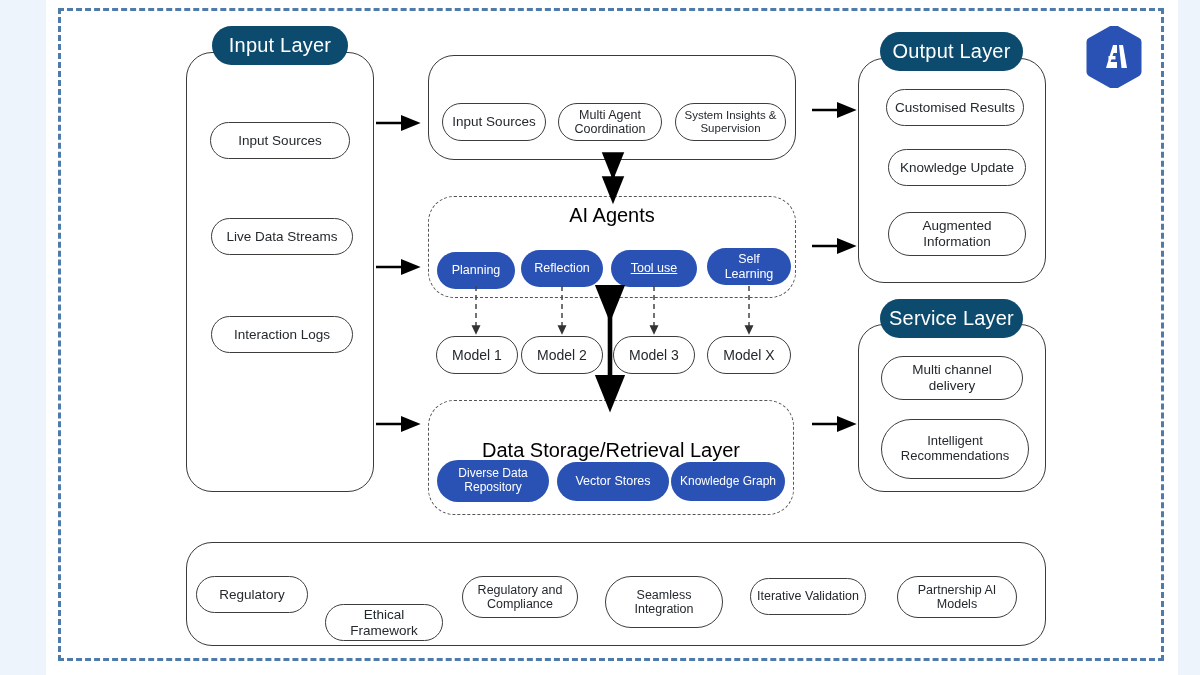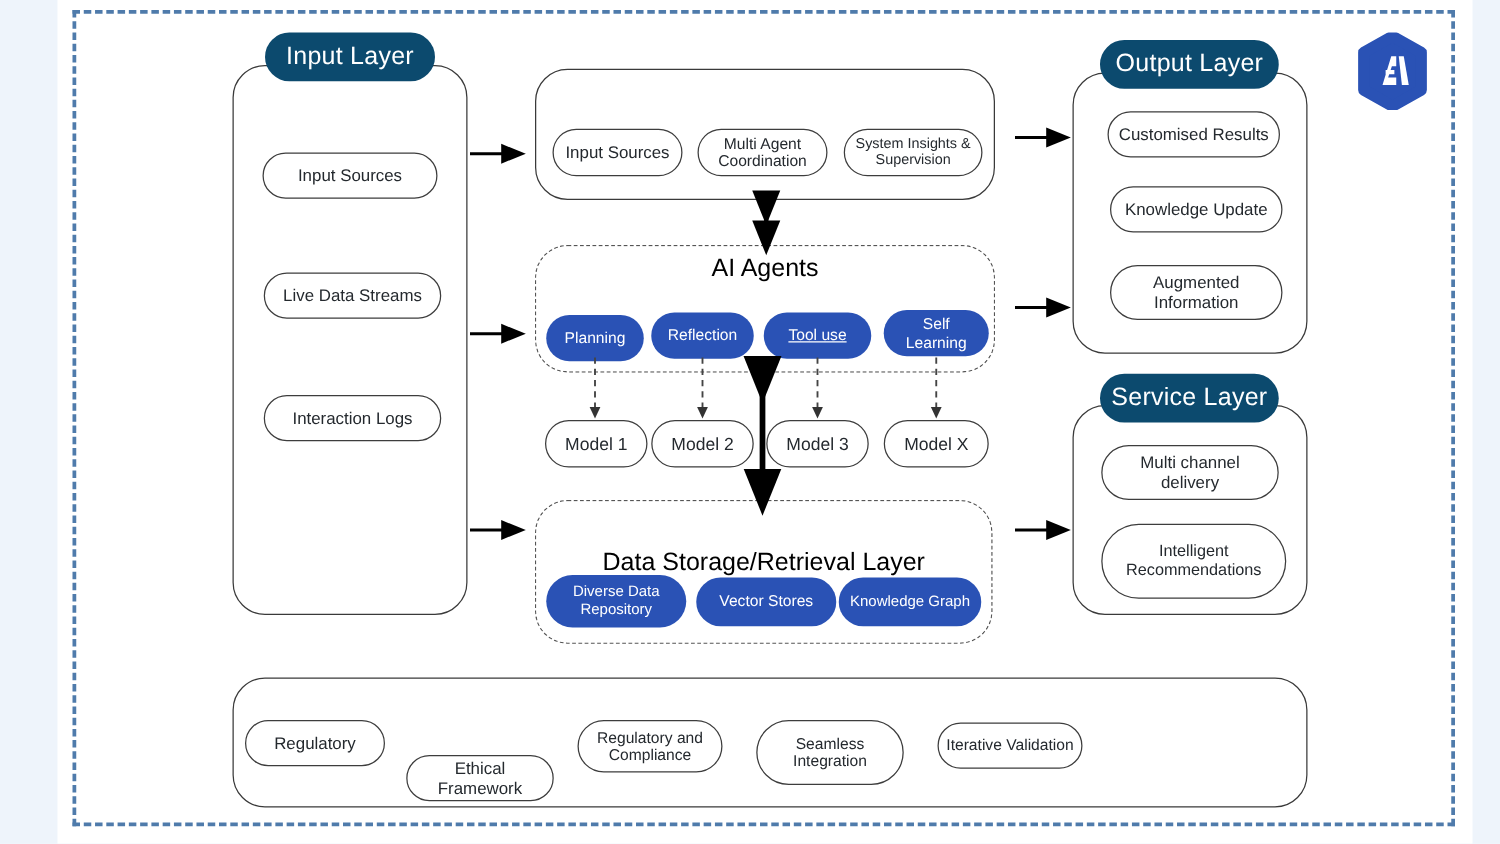--- a/index.html
+++ b/index.html
@@ -181,20 +181,21 @@
   <div class="pill" style="left:881px; top:356px; width:142px; height:44px;">Multi channel delivery</div>
   <div class="pill" style="left:881px; top:419px; width:148px; height:60px; font-size:13px;">Intelligent Recommendations</div>
 
   <div class="box" style="left:186px; top:542px; width:860px; height:104px;"></div>
 
   <div class="pill" style="left:196px; top:576px; width:112px; height:37px;">Regulatory</div>
   <div class="pill" style="left:325px; top:604px; width:118px; height:37px;text-align:center;">Ethical Framework</div>
   <div class="pill" style="left:462px; top:576px; width:116px; height:42px; font-size:12.5px;">Regulatory and Compliance</div>
   <div class="pill" style="left:605px; top:576px; width:118px; height:52px; font-size:12.5px;">Seamless Integration</div>
   <div class="pill" style="left:750px; top:578px; width:116px; height:37px; font-size:12.5px;">Iterative Validation</div>
+  <div class="pill" style="left:897px; top:576px; width:120px; height:42px; font-size:12.5px;">Partnership AI Models</div>
 
   <svg class="arrow-svg" style="left:0px; top:0px; width:1200px; height:675px;">
     <defs>
       <marker id="ahead" markerWidth="9" markerHeight="9" refX="4.6" refY="3.6" orient="auto">
         <path d="M0,0.3 L8.2,3.6 L0,6.9 Z" fill="#000"></path>
       </marker>
       <marker id="aheadrev" markerWidth="9" markerHeight="9" refX="4.6" refY="3.6" orient="auto">
         <path d="M0,0.3 L8.2,3.6 L0,6.9 Z" fill="#000"></path>
       </marker>
     </defs>

